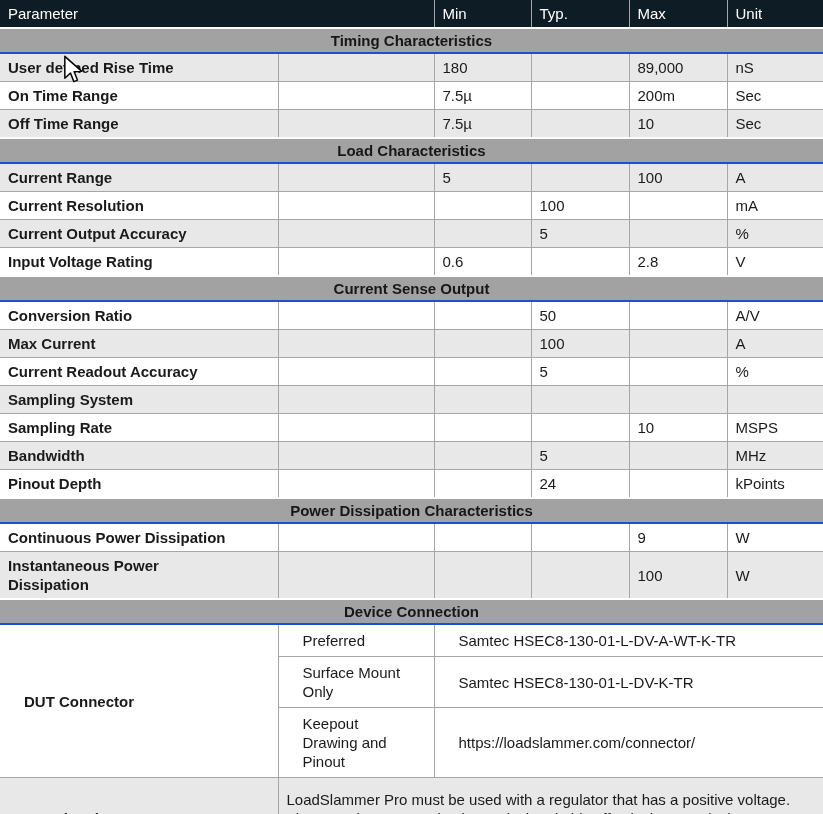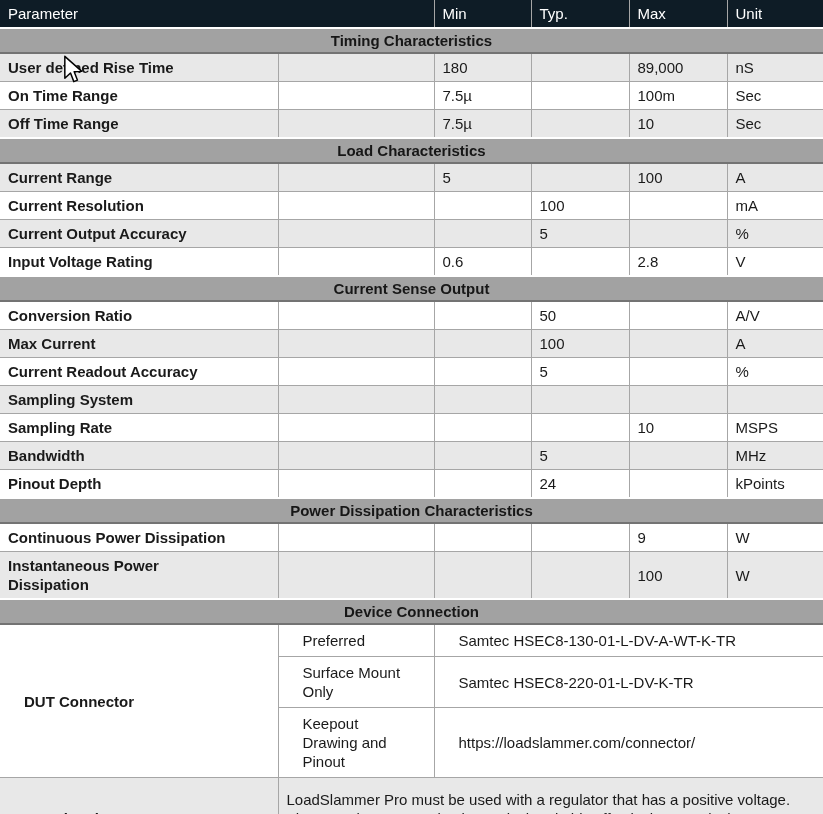--- a/index.html
+++ b/index.html
@@ -31,21 +31,21 @@
   }
   thead th{
     background:var(--header-bg,#0e1c26);
     color:var(--header-text,#fff);
     font-weight:400;
     height:19px;
   }
   tr.band td{
     background:var(--section-bg,#a2a2a2);
     border-top:2px solid #fff;
-    border-bottom:2px solid #737373;
+    border-bottom:2px solid #1d4ed8;
     text-align:center;
     font-weight:700;
     color:#171717;
     height:19px;
     padding:2px 8px;
   }
   tr.row td{height:19px;}
   tr.row.alt td{background:var(--row-alt-bg,#e8e8e8);}
   td.param{font-weight:700;padding-right:44px;}
   tr.dev td{padding:6px 24px;}
@@ -88,21 +88,21 @@
           <td>180</td>
           <td></td>
           <td>89,000</td>
           <td>nS</td>
         </tr>
       <tr class="row">
           <td class="param">On Time Range</td>
           <td class="sub"></td>
           <td>7.5µ</td>
           <td></td>
-          <td>100m</td>
+          <td>200m</td>
           <td>Sec</td>
         </tr>
       <tr class="row alt">
           <td class="param">Off Time Range</td>
           <td class="sub"></td>
           <td>7.5µ</td>
           <td></td>
           <td>10</td>
           <td>Sec</td>
         </tr>
@@ -226,21 +226,21 @@
       <tr class="band">
           <td colspan="6">Device Connection</td>
         </tr>
       <tr class="dev">
         <td class="param" rowspan="3">DUT Connector</td>
         <td class="dev-type">Preferred</td>
         <td colspan="4">Samtec HSEC8-130-01-L-DV-A-WT-K-TR</td>
       </tr>
       <tr class="dev">
         <td class="dev-type">Surface Mount Only</td>
-        <td colspan="4">Samtec HSEC8-220-01-L-DV-K-TR</td>
+        <td colspan="4">Samtec HSEC8-130-01-L-DV-K-TR</td>
       </tr>
       <tr class="dev">
         <td class="dev-type">Keepout Drawing and Pinout</td>
         <td colspan="4">https://loadslammer.com/connector/</td>
       </tr>
       <tr class="noniso">
         <td class="param">Non-Isolated</td>
         <td class="note" colspan="5">LoadSlammer Pro must be used with a regulator that has a positive voltage. The USB data connection is non-isolated, this effectively grounds the DUT’s ground.</td>
       </tr>
     </tbody>

